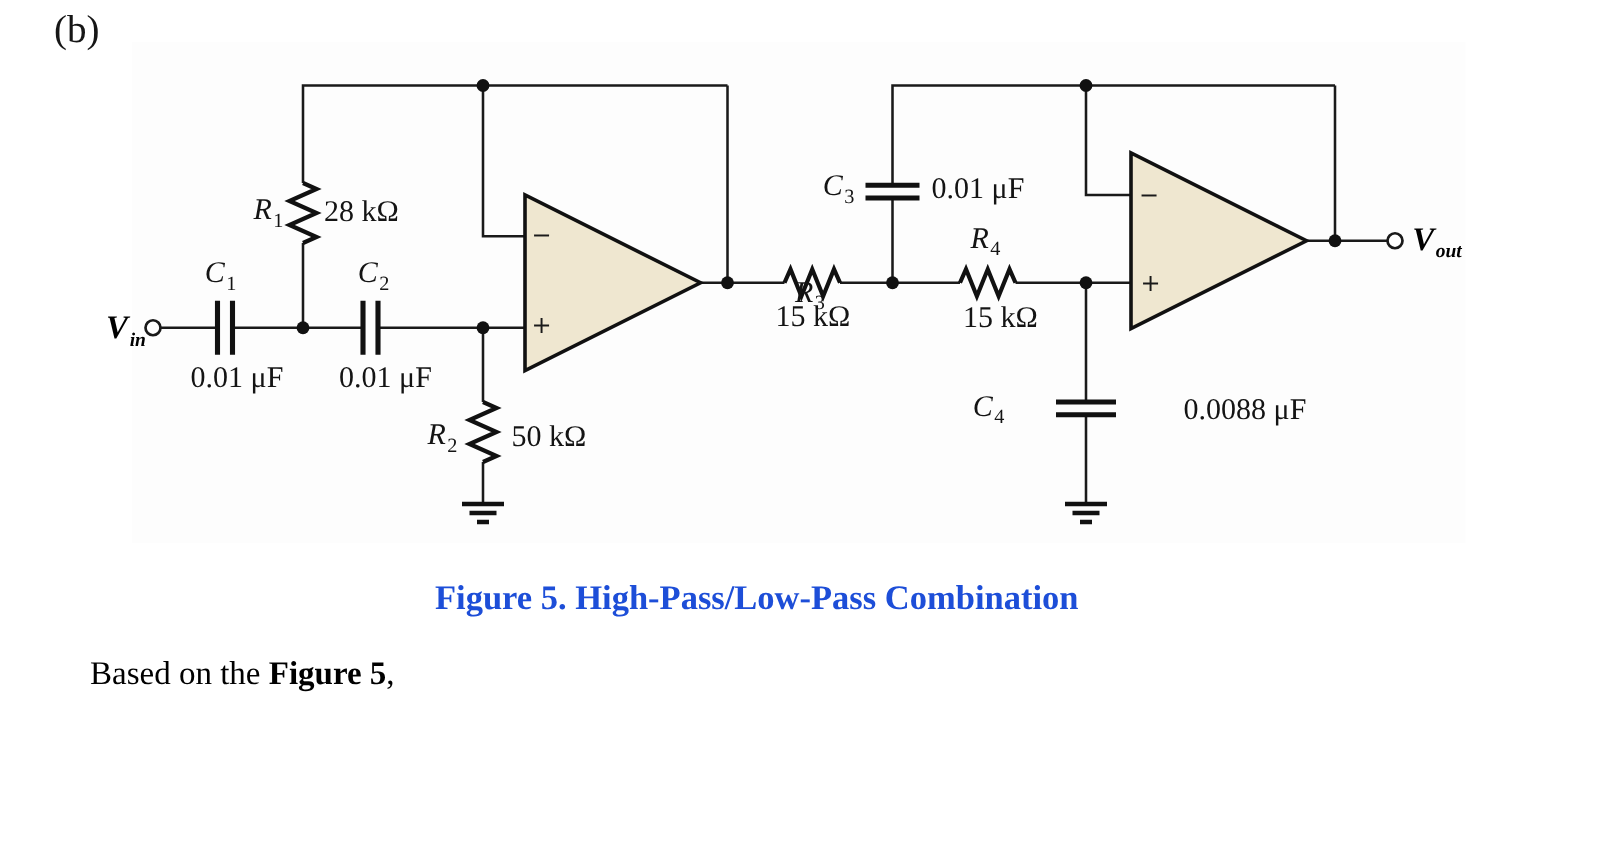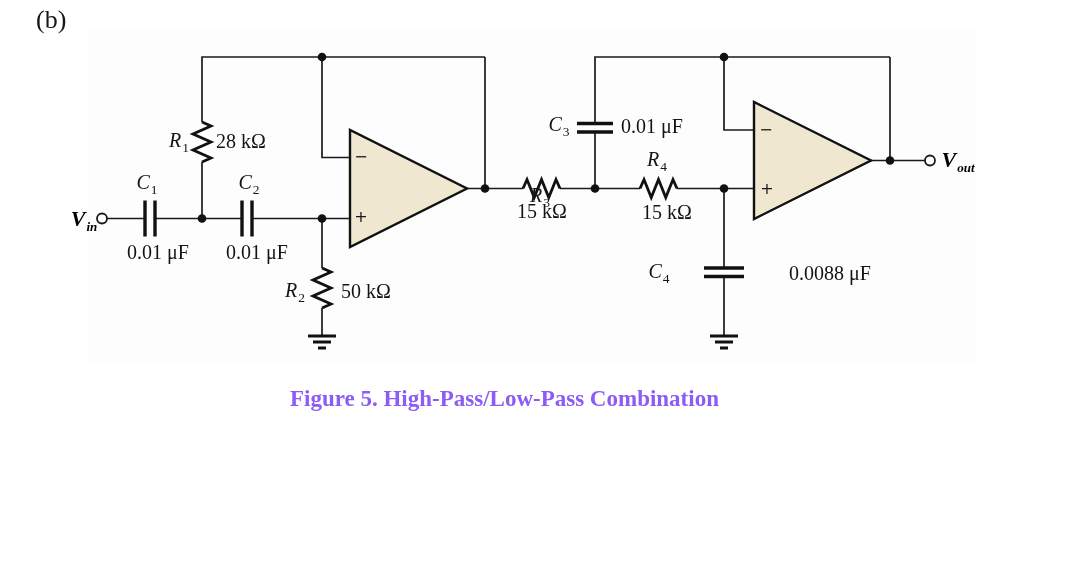--- a/index.html
+++ b/index.html
@@ -32,21 +32,21 @@
   }
   .sig .sb {
     font-size:13px; font-style:italic; vertical-align:-5px; margin-left:1px;
   }
   .pm {
     position:absolute; transform:translate(-50%,-50%);
     font-family:"DejaVu Sans", sans-serif; font-size:16px; color:#1a1a1a; line-height:1;
   }
   .caption {
     position:absolute; left:290px; top:386px;
-    font-size:23px; font-weight:bold; color:#8b5cf6; white-space:nowrap;
+    font-size:23px; font-weight:bold; color:#1d4ed8; white-space:nowrap;
   }
   .bodyline {
     position:absolute; font-size:22px; color:#000; white-space:nowrap;
   }
   .bodyline b { font-weight:bold; }
 </style>
 </head>
 <body>
 
 <div class="page">
@@ -143,16 +143,17 @@
   <div class="lbl sig" style="left:84px; top:220px;"><span>V</span><span class="sb">in</span></div>
   <div class="lbl sig" style="left:958px; top:161px;"><span>V</span><span class="sb">out</span></div>
 
   <div class="pm" style="left:361px; top:157px;">−</div>
   <div class="pm" style="left:361px; top:217px;">+</div>
   <div class="pm" style="left:766px; top:130px;">−</div>
   <div class="pm" style="left:767px; top:189px;">+</div>
 
   <div class="caption">Figure 5. High-Pass/Low-Pass Combination</div>
 
+  <div class="bodyline" style="left:60px; top:436px;"><span>Based on the </span><b>Figure 5</b><span>,</span></div>
 
 
 
 </div>
 
 </body></html>

